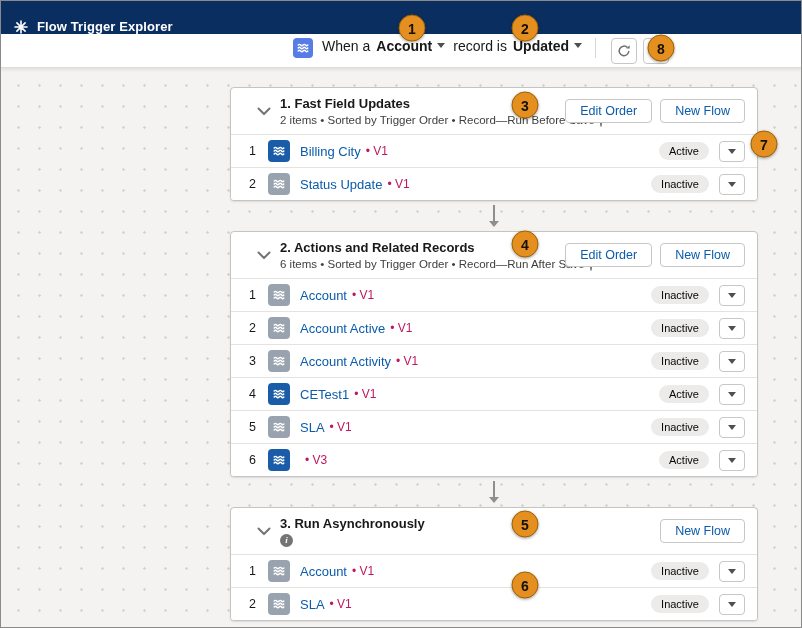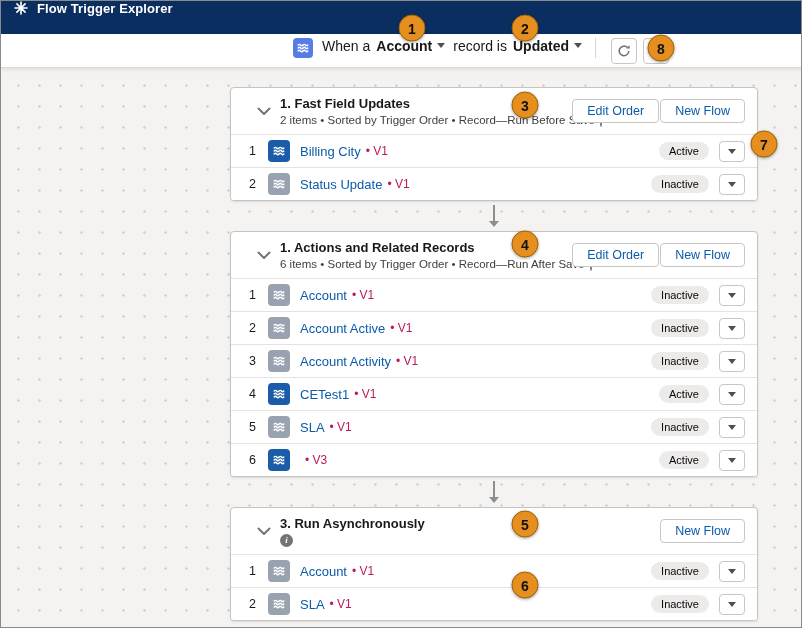--- a/index.html
+++ b/index.html
@@ -1,21 +1,21 @@
 <!DOCTYPE html>
 <html><head>
 <meta charset="utf-8">
 <style>
   *{box-sizing:border-box;margin:0;padding:0}
   html,body{width:802px;height:628px}
   body{font-family:"Liberation Sans","DejaVu Sans",sans-serif;background:#fff;color:#181818}
   .frame{position:relative;width:802px;height:628px;border:1px solid #8a8a8a;background:#fff;overflow:hidden}
 
   
-  .topbar{height:33px;background:var(--navy,#0B2E61);display:flex;align-items:flex-start;padding:0 13px}
+  .topbar{height:33px;background:var(--navy,#0B2E61);display:flex;align-items:flex-end;padding:0 13px}
   .topbar-title{font-size:13px;font-weight:700;color:#fff;margin-left:9px;letter-spacing:.1px}
 
   
   .toolbar{height:34px;background:#fff;display:flex;align-items:center;justify-content:center;
            border-bottom:1px solid #DDDBDA;box-shadow:0 2px 3px rgba(0,0,0,.08);position:relative;z-index:2}
   .toolbar-group{display:flex;align-items:flex-start;transform:translateX(80px)}
   .flow-chip{width:20px;height:20px;border-radius:4px;background:#587CE6;display:inline-flex;
              align-items:center;justify-content:center;margin-right:9px}
   .tb-word{font-size:14px;color:#181818;margin-right:6px}
   .tb-dd{display:flex;align-items:center;margin-right:8px;cursor:pointer}
@@ -32,21 +32,21 @@
 
   
   .card{background:#fff;border:1px solid #C6C4C2;border-radius:4px;box-shadow:0 1px 2px rgba(0,0,0,.10);overflow:hidden}
   .card-head{display:flex;align-items:center;min-height:46px;padding:6px 12px 6px 26px}
   .chev{display:flex;margin-right:9px;cursor:pointer}
   .head-text{flex:1;min-width:0}
   .head-title{font-size:13px;font-weight:700;color:#181818}
   .head-meta{font-size:11.5px;color:#3E3E3C;margin-top:3px;display:flex;align-items:center;gap:5px;white-space:nowrap}
   .info{width:13px;height:13px;border-radius:50%;background:#747474;color:#fff;font-size:9px;font-weight:700;
         display:inline-flex;align-items:center;justify-content:center;font-family:"Liberation Serif",serif;font-style:italic;cursor:pointer}
-  .head-btns{display:flex;gap:1px}
+  .head-btns{display:flex;gap:8px}
   .btn{background:#fff;border:1px solid #C9C7C5;border-radius:4px;color:var(--link,#0B5CAB);
        font-size:12.5px;padding:4px 14px;cursor:pointer;font-family:inherit;white-space:nowrap}
 
   .row{display:flex;align-items:center;height:33px;padding:0 12px 0 18px;border-top:1px solid #E5E3E1;background:#fff}
   .row-num{width:15px;font-size:12.5px;color:#181818;flex:none}
   .flow-ic{width:22px;height:22px;border-radius:4px;display:inline-flex;align-items:center;justify-content:center;
            margin:0 10px 0 4px;flex:none}
   .flow-ic.active{background:var(--icActive,#1A5CA8)}
   .flow-ic.inactive{background:var(--icInactive,#99A3B0)}
   .row-name{font-size:13px;color:var(--link,#0B5CAB);cursor:pointer;white-space:nowrap}
@@ -182,21 +182,21 @@
           <div class="arrow-head"></div>
         </div>
         <section class="card">
           <div class="card-head">
             <span class="chev">
               <svg width="14" height="9" viewBox="0 0 14 9">
                 <path d="M1.5 1.5 7 7l5.5-5.5" fill="none" stroke="#747474" stroke-width="2" stroke-linecap="round" stroke-linejoin="round"></path>
               </svg>
             </span>
             <div class="head-text">
-              <div class="head-title">1. Actions and Related Records</div>
+              <div class="head-title">2. Actions and Related Records</div>
               <div class="head-meta">
                 <span>6 items • Sorted by Trigger Order • Record—Run After Save</span>
                 <span class="info">i</span>
               </div>
             </div>
             <div class="head-btns">
               <button class="btn">Edit Order</button>
               <button class="btn">New Flow</button>
             </div>
           </div>

